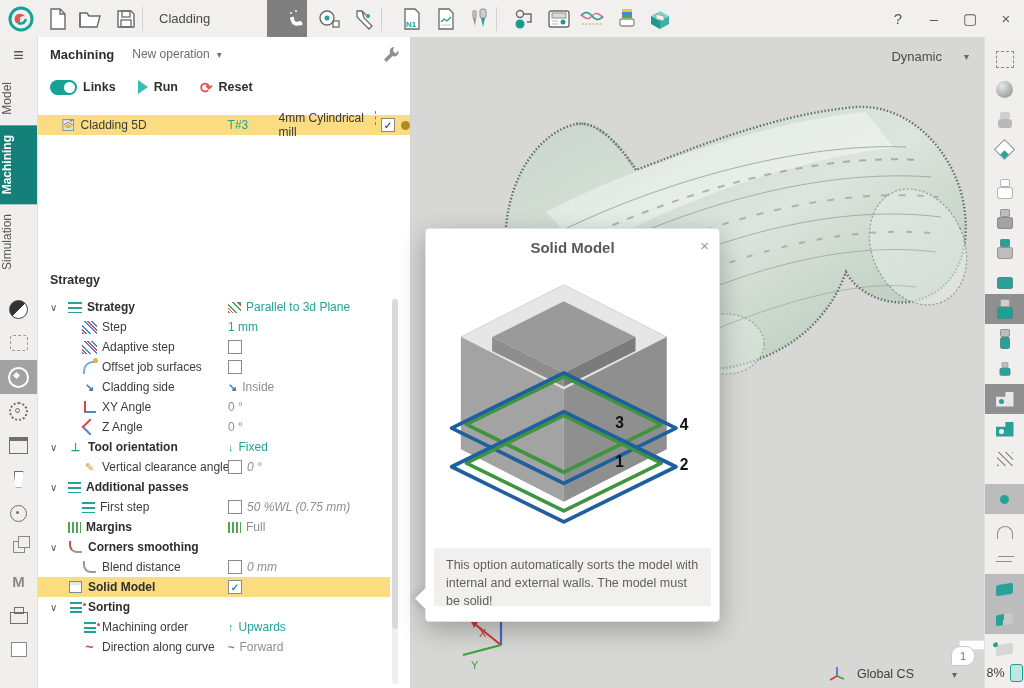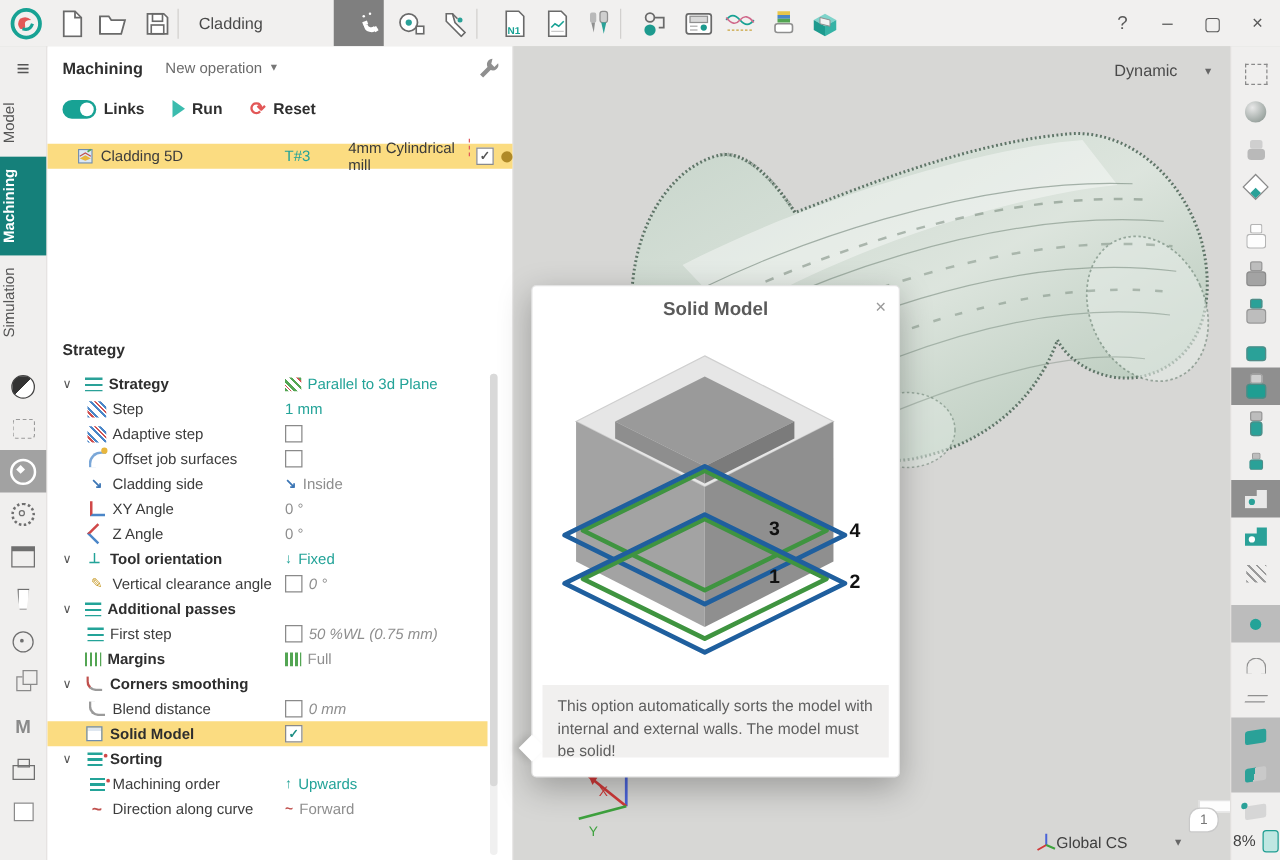--- a/index.html
+++ b/index.html
@@ -72,21 +72,21 @@
   .cb{width:12px;height:12px;border:1px solid #8a8a8a;background:#fff;flex:none;position:relative;font-size:10px;
       display:flex;align-items:center;justify-content:center;color:#1b8d82;font-weight:bold;}
   .cb.dark{color:#555;}
   .odot{width:9px;height:9px;border-radius:50%;background:#b08a28;flex:none;}
   
   #strategy-head{font-weight:bold;font-size:12.5px;color:#2f2f2f;padding:0 0 0 12px;
                  position:absolute;top:236px;}
   #params{position:absolute;top:260px;left:0;width:352px;}
   .prow{position:relative;height:20px;display:flex;align-items:center;padding-left:30px;gap:5px;}
   .prow.grp .plabel{font-weight:bold;color:#2e2e2e;}
-  .prow.child{padding-left:32px;}
+  .prow.child{padding-left:44px;}
   .prow.hl{background:#fbdc81;}
   .chev{position:absolute;left:12px;font-size:10px;color:#555;}
   .plabel{color:#3c3c3c;white-space:nowrap;}
   .pval{position:absolute;left:190px;display:flex;align-items:center;gap:5px;white-space:nowrap;}
   .teal{color:#23a398;}
   .grayv{color:#8e8e8e;}
   .ital{font-style:italic;color:#8e8e8e;}
   
   .pic{width:15px;height:13px;flex:none;position:relative;display:flex;align-items:center;justify-content:center;
        font-size:11px;line-height:1;}
@@ -116,21 +116,21 @@
   #pscroll .thumb{position:absolute;left:0;top:0;width:6px;height:330px;background:#d9d9d9;border-radius:3px;}
   
   #viewport{position:absolute;left:411px;top:37px;width:574px;height:651px;background:#d7d7d5;}
   #viewmode{position:absolute;right:16px;top:12px;display:flex;align-items:center;gap:22px;
             color:#4a4a4a;font-size:13px;}
   #viewmode .caret{font-size:10px;color:#666;}
   #axes{position:absolute;left:44px;top:572px;}
   #vbottom{position:absolute;left:0;bottom:0;width:574px;height:28px;display:flex;align-items:center;
            font-size:12.5px;color:#3f3f3f;}
   #cs-axes{margin-left:418px;}
-  #cs-label{}
+  #cs-label{margin-left:12px;}
   #cs-caret{margin-left:38px;font-size:10px;color:#666;}
   #badge1{position:absolute;right:10px;bottom:22px;width:22px;height:18px;background:#fff;border:1px solid #c9c9c9;
           border-radius:9px 9px 9px 2px;display:flex;align-items:center;justify-content:center;
           font-size:11px;color:#777;}
   #tipfrag{position:absolute;right:-2px;bottom:38px;width:26px;height:8px;background:#fdfdfd;border:1px solid #e2e2e2;}
   
   #rightstrip{position:absolute;right:0;top:37px;width:39px;height:651px;background:#f0efee;
               border-left:1px solid #e2e0de;display:flex;flex-direction:column;align-items:center;}
   .rs-ic{width:39px;height:30px;display:flex;align-items:center;justify-content:center;flex:none;}
   .rs-ic.sel{background:#8f8f8f;}

